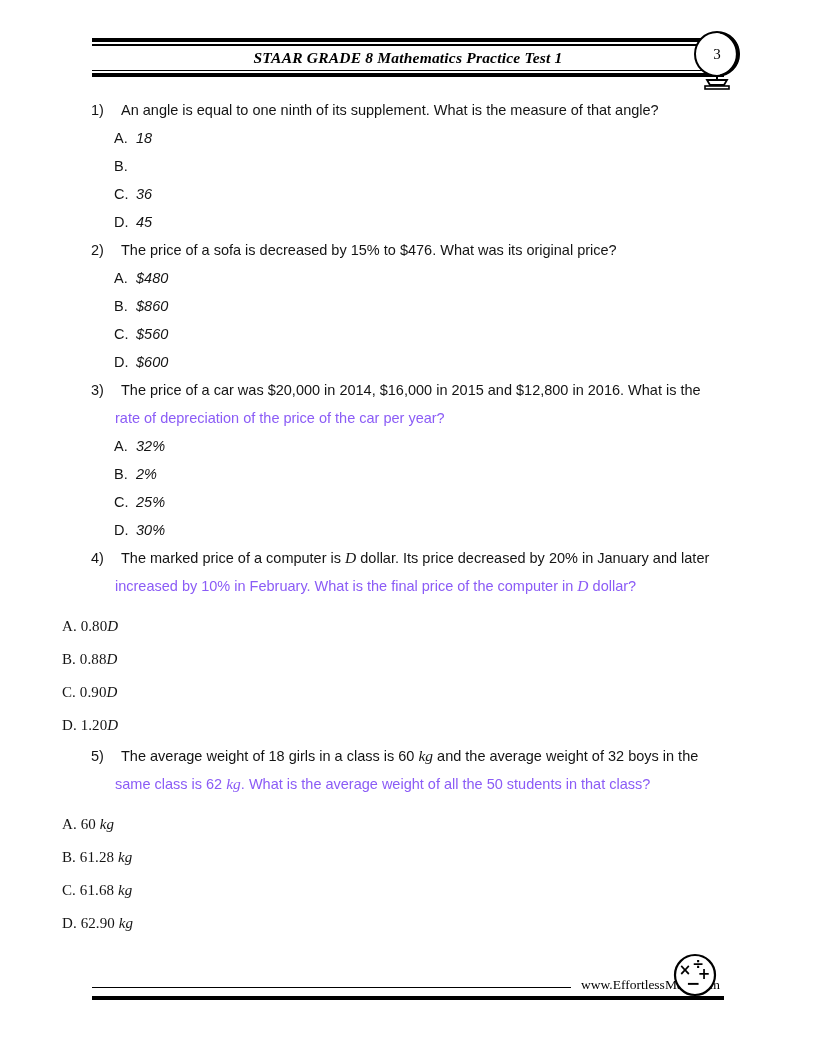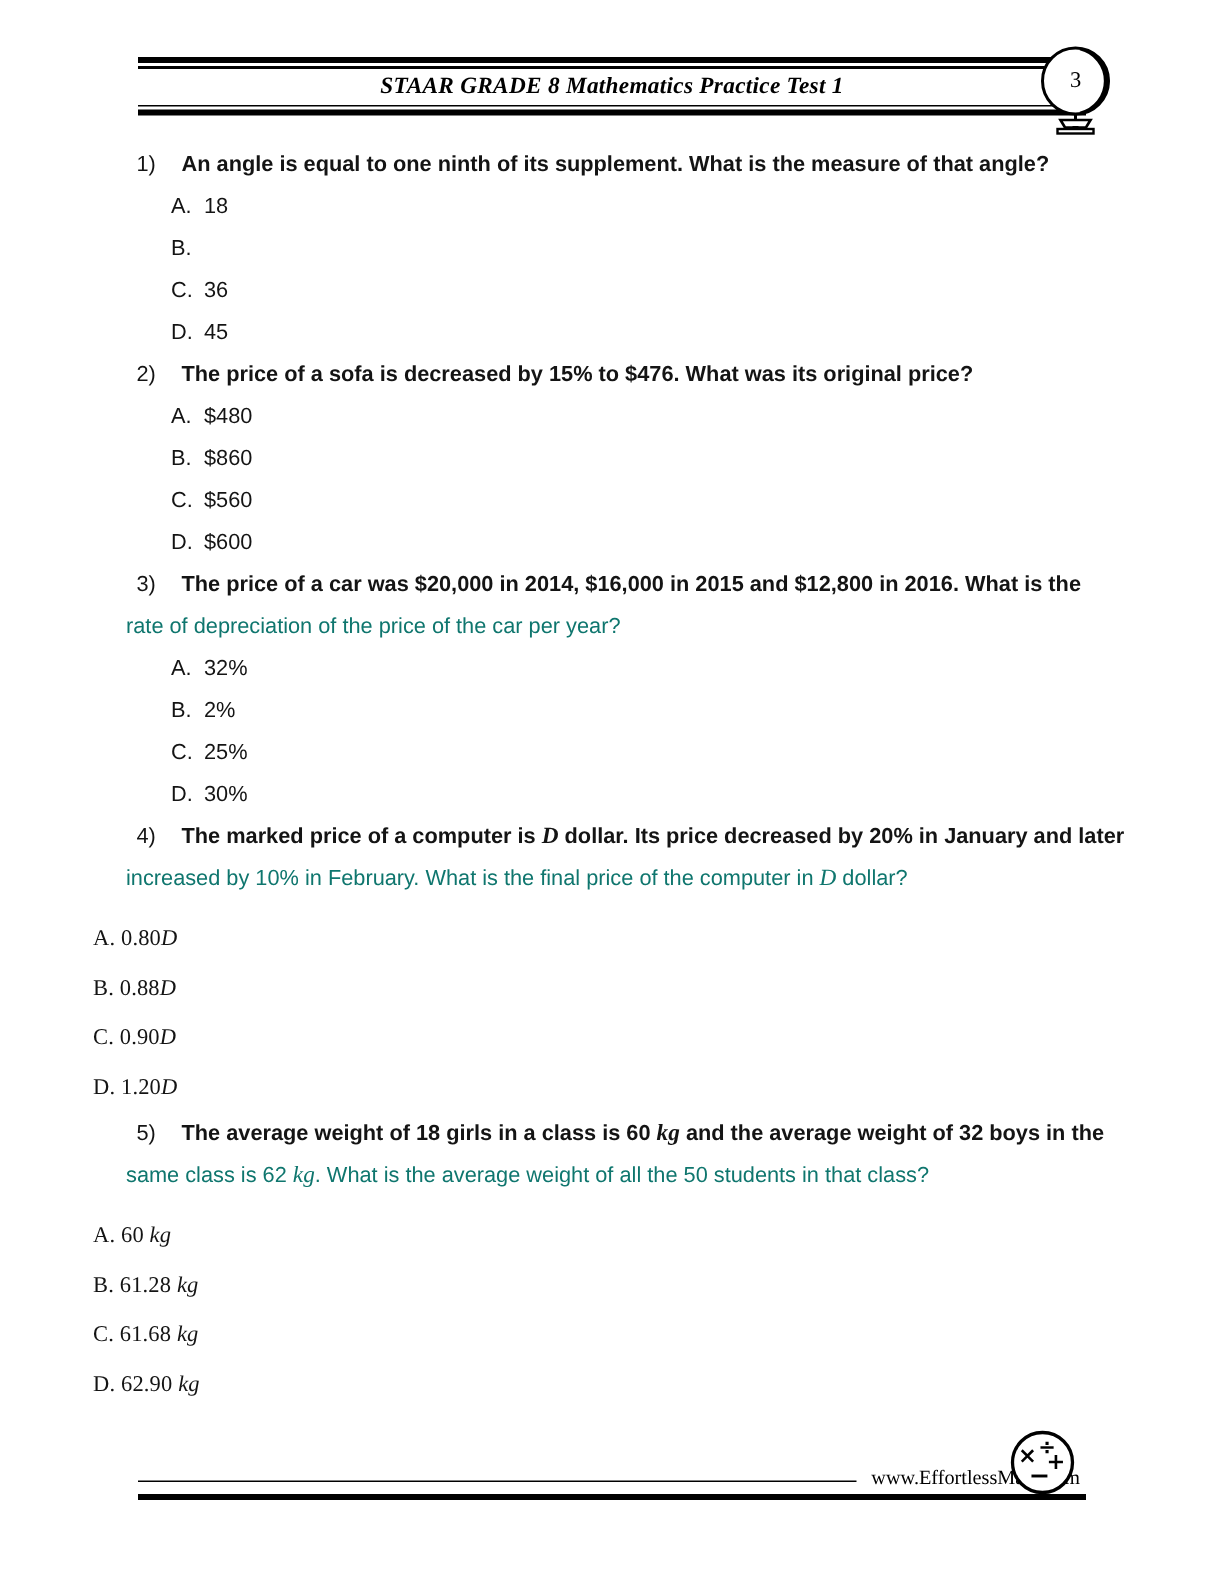--- a/index.html
+++ b/index.html
@@ -113,44 +113,43 @@
     width: 30px;
     flex: 0 0 30px;
     padding-left: 91px;
     box-sizing: content-box;
     font-size: 14.5px;
   }
   .q-text {
     flex: 1;
     padding-right: 60px;
     font-size: 14.5px;
-    font-weight: bold;
   }
   .q-cont {
-    padding-left: 84px;
+    padding-left: 115px;
     padding-right: 60px;
     font-size: 14.5px;
     line-height: 28px;
-    color: #0f766e;
+    color: #8b5cf6;
   }
 
   
   .opt-row {
     display: flex;
     line-height: 28px;
     color: #141414;
     font-size: 14.5px;
   }
   .opt-letter {
     padding-left: 114px;
     width: 22px;
     flex: 0 0 22px;
     box-sizing: content-box;
   }
-  .opt-val { flex: 1; }
+  .opt-val { flex: 1; font-style: italic; }
 
   
   .opt-row-math {
     padding-left: 62px;
     line-height: 33px;
     font-family: "Liberation Serif", "DejaVu Serif", serif;
     font-size: 15px;
     color: #141414;
     letter-spacing: 0.1px;
   }

